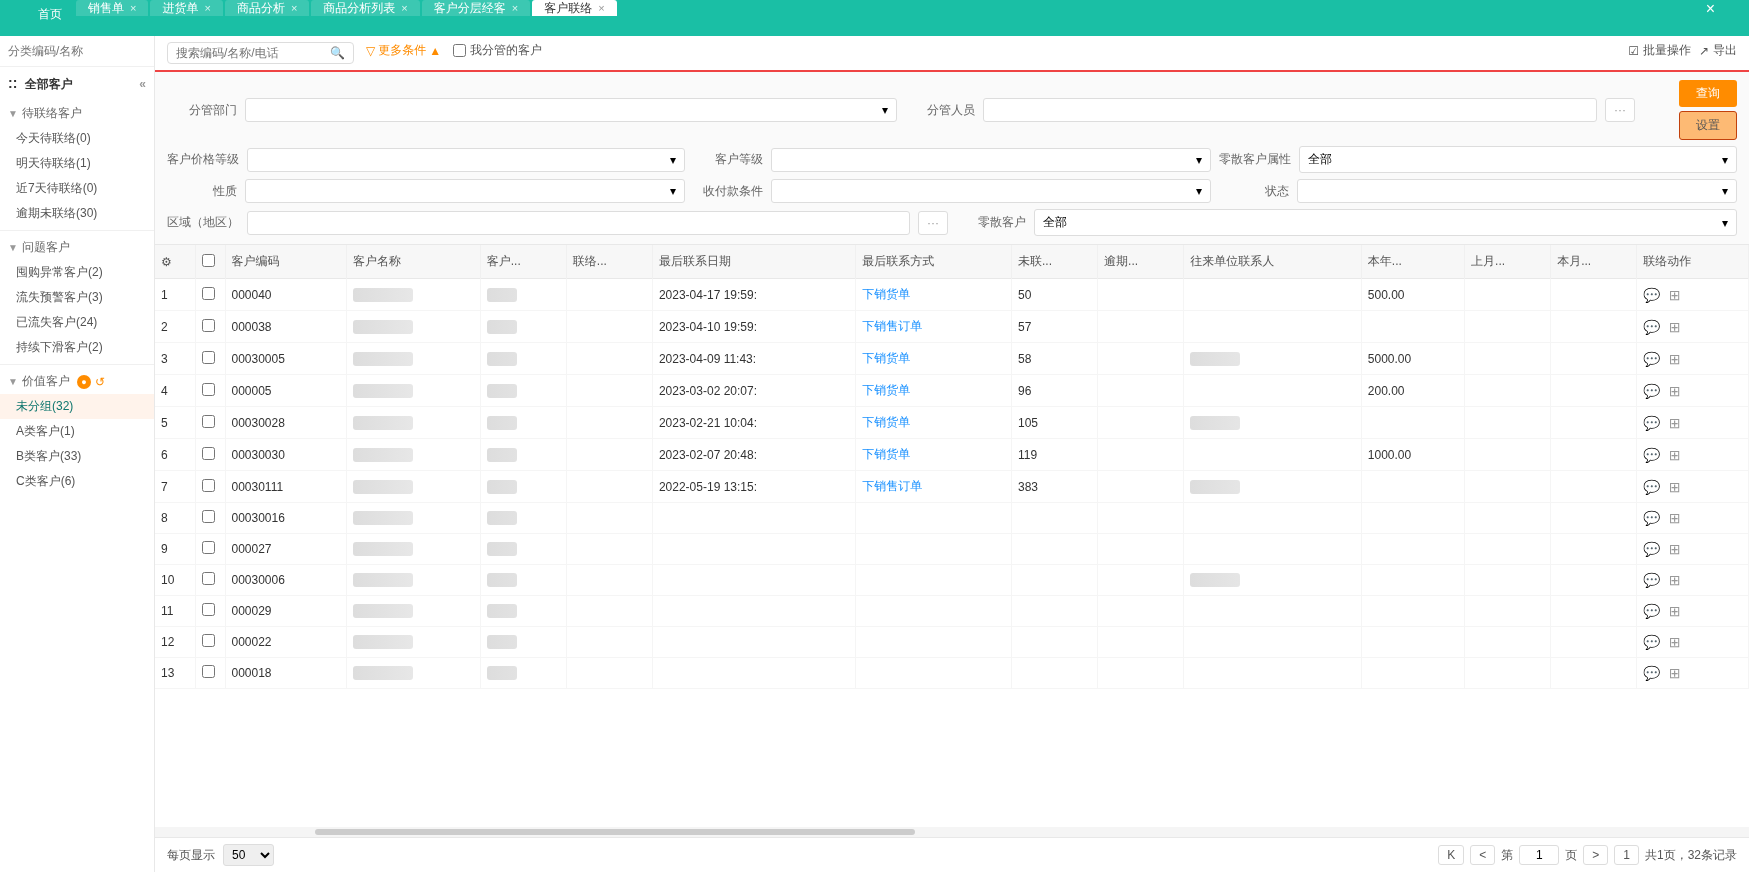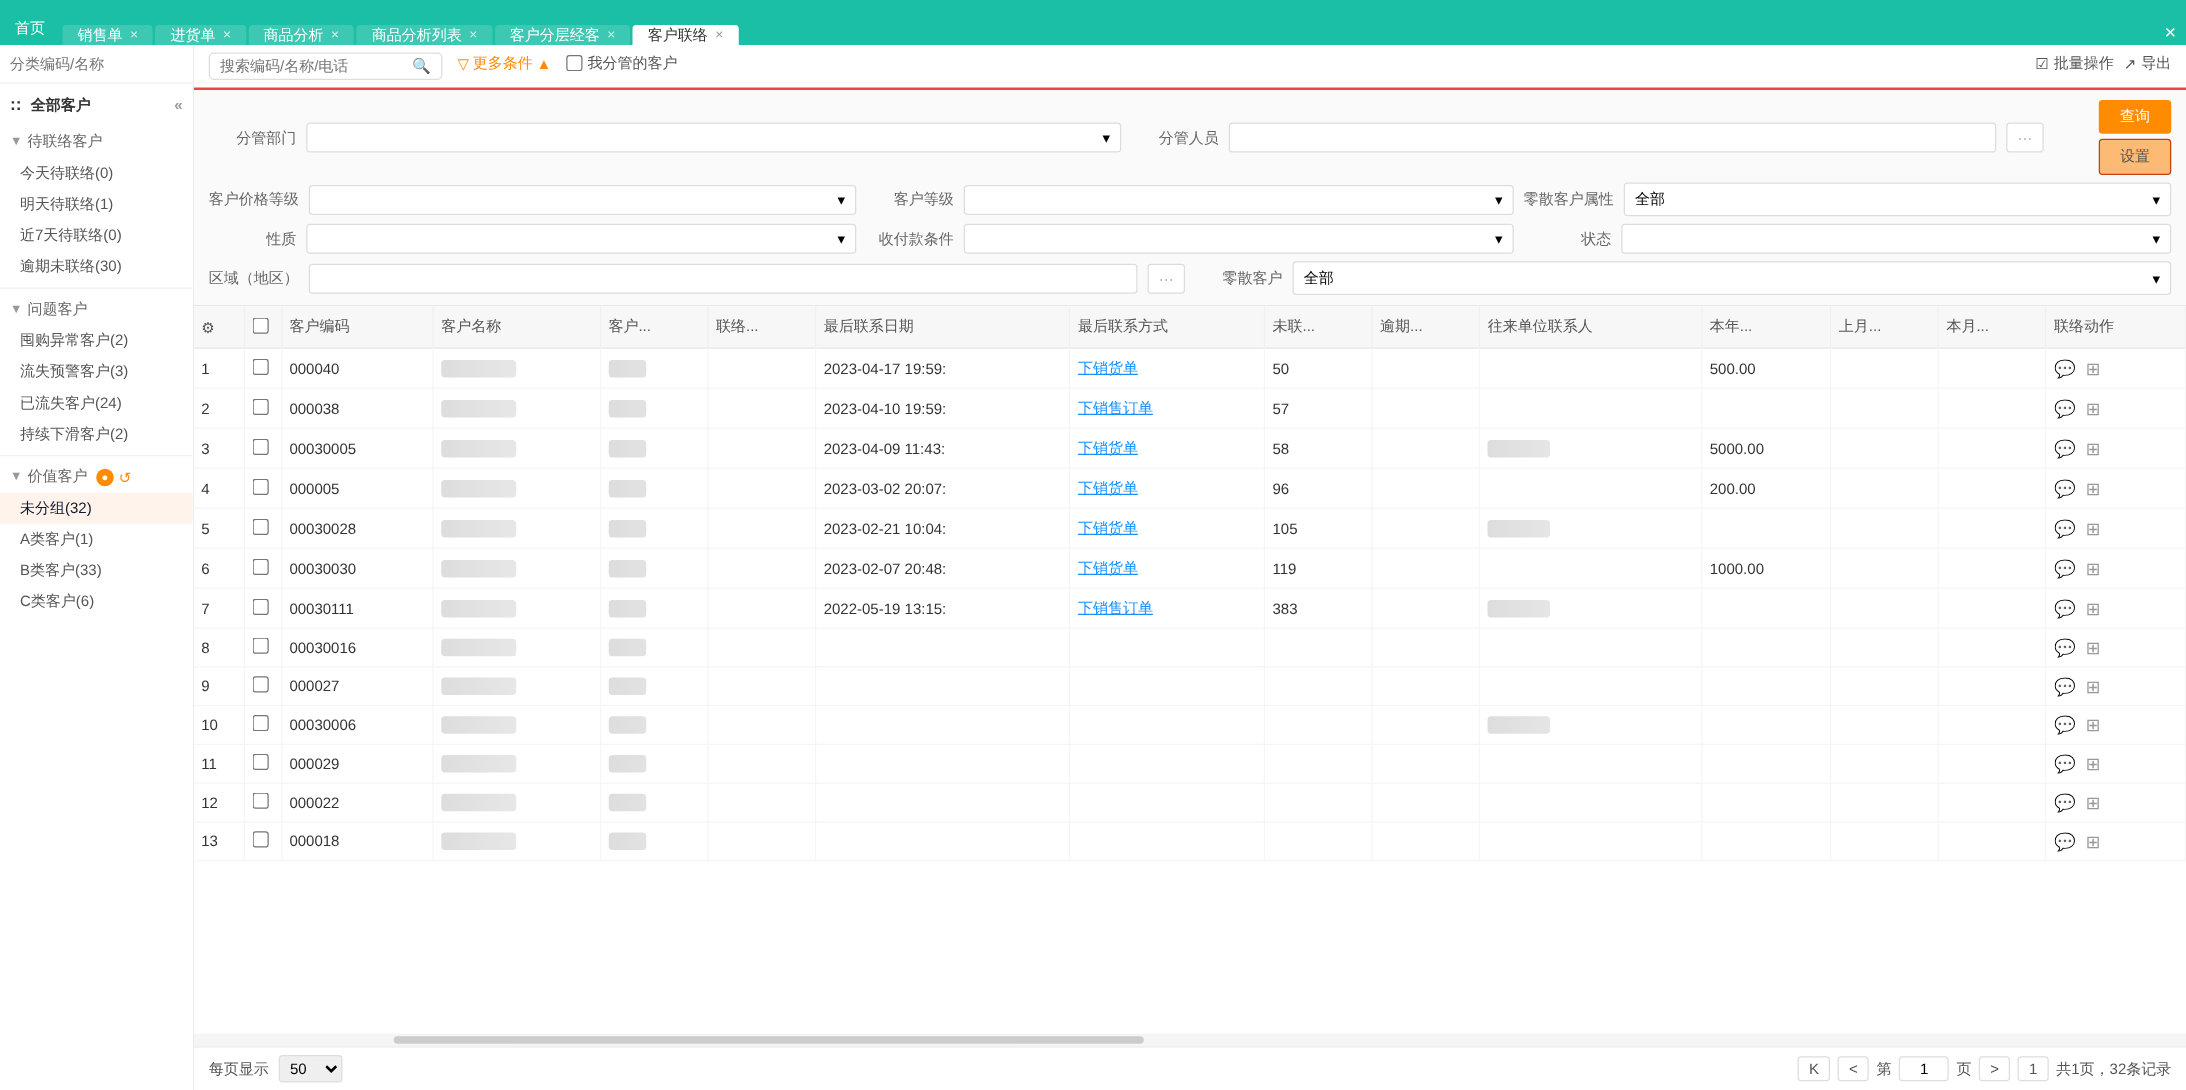--- a/index.html
+++ b/index.html
@@ -1,24 +1,24 @@
 <!DOCTYPE html>
 <html><head>
   <meta charset="utf-8">
   <style>
     * { box-sizing: border-box; margin: 0; padding: 0; font-family: 'Microsoft YaHei', Arial, sans-serif; font-size: 12px; }
     body { background: #f5f5f5; overflow: hidden; }
 
     
     .top-nav {
       display: flex;
-      align-items: flex-end;
+      align-items: flex-start;
       background: #1abfa5;
       height: 36px;
-      padding: 0 0;
+      padding: 0 26px;
       gap: 2px;
     }
     .nav-tab {
       display: flex;
       align-items: center;
       padding: 0 12px;
       height: 16px;
       background: rgba(255,255,255,0.15);
       color: white;
       cursor: pointer;
@@ -105,21 +105,21 @@
     }
     .sidebar-group-label .arrow { font-size: 10px; color: #999; }
     .sidebar-item {
       padding: 4px 16px;
       color: #555;
       cursor: pointer;
       font-size: 12px;
     }
     .sidebar-item.active {
       background: #fff3eb;
-      color: #0f172a;
+      color: #0f766e;
     }
     .sidebar-divider {
       height: 1px;
       background: #f0f0f0;
       margin: 4px 0;
     }
 
     
     .content-area {
       flex: 1;
@@ -283,21 +283,21 @@
       font-size: 12px;
     }
     td {
       padding: 7px 6px;
       border-bottom: 1px solid #f5f5f5;
       border-right: 1px solid #f5f5f5;
       color: #333;
       font-size: 12px;
       white-space: nowrap;
     }
-    .td-link { color: #1890ff; cursor: pointer; text-decoration: underline; }
+    .td-link { color: #1890ff; cursor: pointer; }
     .td-blurred {
       background: linear-gradient(90deg, #ddd 0%, #eee 50%, #ddd 100%);
       background-size: 200px 100%;
       border-radius: 3px;
       color: transparent;
       display: inline-block;
       min-width: 60px;
       height: 14px;
     }
     .action-icons {

